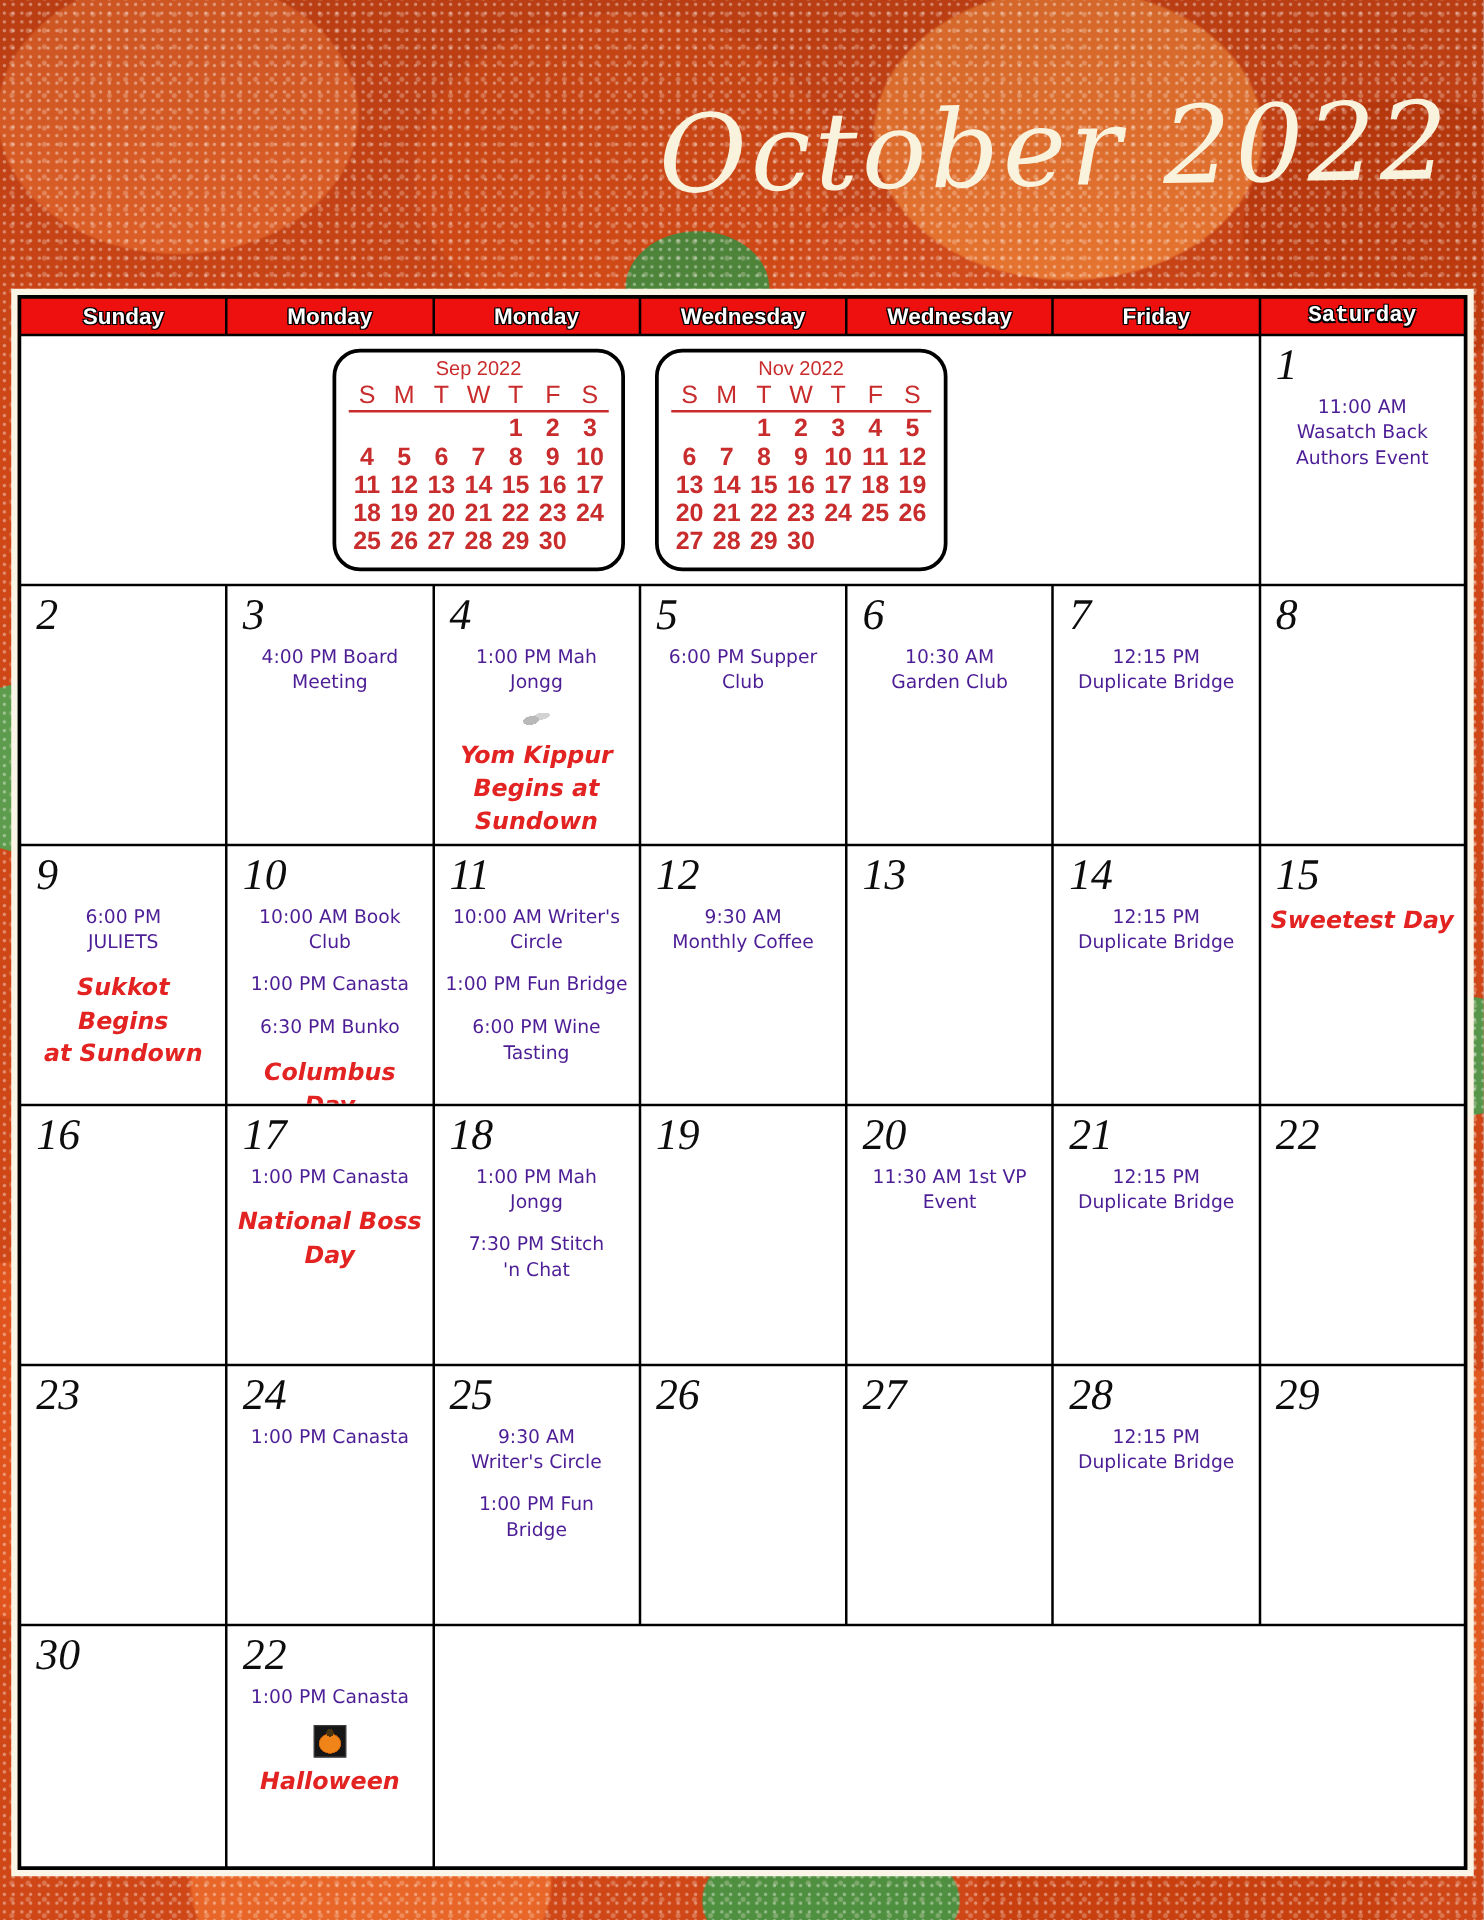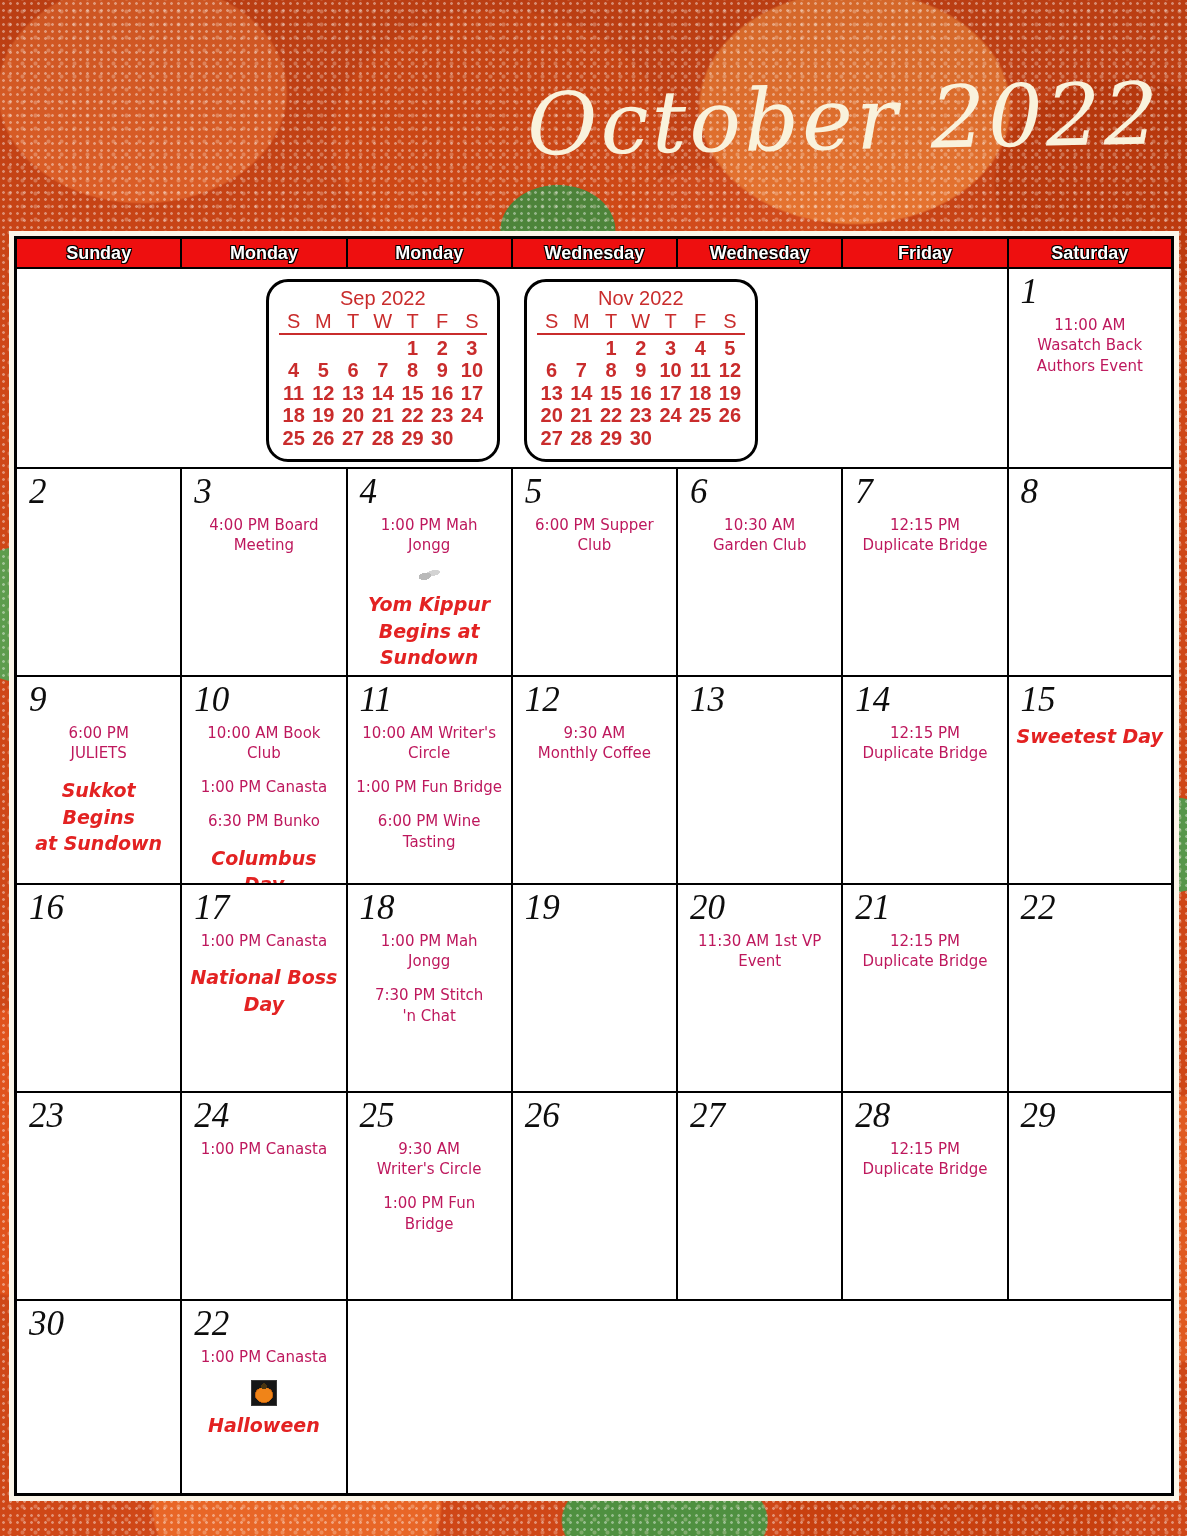--- a/index.html
+++ b/index.html
@@ -57,39 +57,39 @@
     display:flex;align-items:center;justify-content:center;
     text-shadow:1px 1px 0 #000,-1px 1px 0 #000,1px -1px 0 #000,-1px -1px 0 #000;
   }
   .cell{background:#fff;padding:3px 8px;overflow:hidden;}
   .day-num{
     font-family:"Liberation Serif",serif;font-style:italic;
     font-size:35px;line-height:1.05;color:#0d0d0d;margin:2px 0 4px 4px;
   }
   .events{text-align:center;}
   .event{
-    color:#be185d;font-size:15px;line-height:1.38;margin:0 0 13px;
+    color:#4c1d95;font-size:15px;line-height:1.38;margin:0 0 13px;
     white-space:pre-line;font-family:"DejaVu Sans",sans-serif;
   }
   .holiday{
     color:#e32222;font-weight:bold;font-style:italic;
     font-size:19px;line-height:1.4;margin:0 0 13px;white-space:pre-line;
   }
 
   
   .minical-holder{
     background:#fff;display:flex;justify-content:center;align-items:flex-start;
     gap:24px;padding-top:10px;
   }
   .mini{
     width:208px;border:3px solid #000;border-radius:22px;
     padding:5px 10px 10px;color:#c92c2c;background:#fff;
     font-family:"Liberation Sans",sans-serif;
   }
-  .mini-title{text-align:center;font-size:20px;line-height:1.15;}
+  .mini-title{text-align:center;font-size:16px;line-height:1.15;}
   .mini-dow{
     display:grid;grid-template-columns:repeat(7,1fr);
     font-size:20px;line-height:1.1;text-align:center;
     border-bottom:2px solid #c92c2c;padding-bottom:1px;margin-bottom:2px;
   }
   .mini-grid{
     display:grid;grid-template-columns:repeat(7,1fr);
     font-weight:bold;font-size:20px;line-height:1.12;text-align:center;
   }
 
@@ -116,21 +116,21 @@
 <div class="page">
   <div class="bg"></div>
   <h1 class="title">October 2022</h1>
   <div class="calendar" id="calendar">
       <div class="dow-cell" style="grid-area: 1 / 1;">Sunday</div>
       <div class="dow-cell" style="grid-area: 1 / 2;">Monday</div>
       <div class="dow-cell" style="grid-area: 1 / 3;">Monday</div>
       <div class="dow-cell" style="grid-area: 1 / 4;">Wednesday</div>
       <div class="dow-cell" style="grid-area: 1 / 5;">Wednesday</div>
       <div class="dow-cell" style="grid-area: 1 / 6;">Friday</div>
-      <div class="dow-cell" style="grid-area: 1 / 7;">Saturday</div>
+      <div class="dow-cell" style="grid-area: 1 / 7; font-family: Liberation Mono, monospace;">Saturday</div>
       <div class="minical-holder" style="grid-area: 2 / 1 / auto / span 6;">
         <div class="mini">
           <div class="mini-title">Sep 2022</div>
           <div class="mini-dow">
             <span>S</span>
             <span>M</span>
             <span>T</span>
             <span>W</span>
             <span>T</span>
             <span>F</span>

